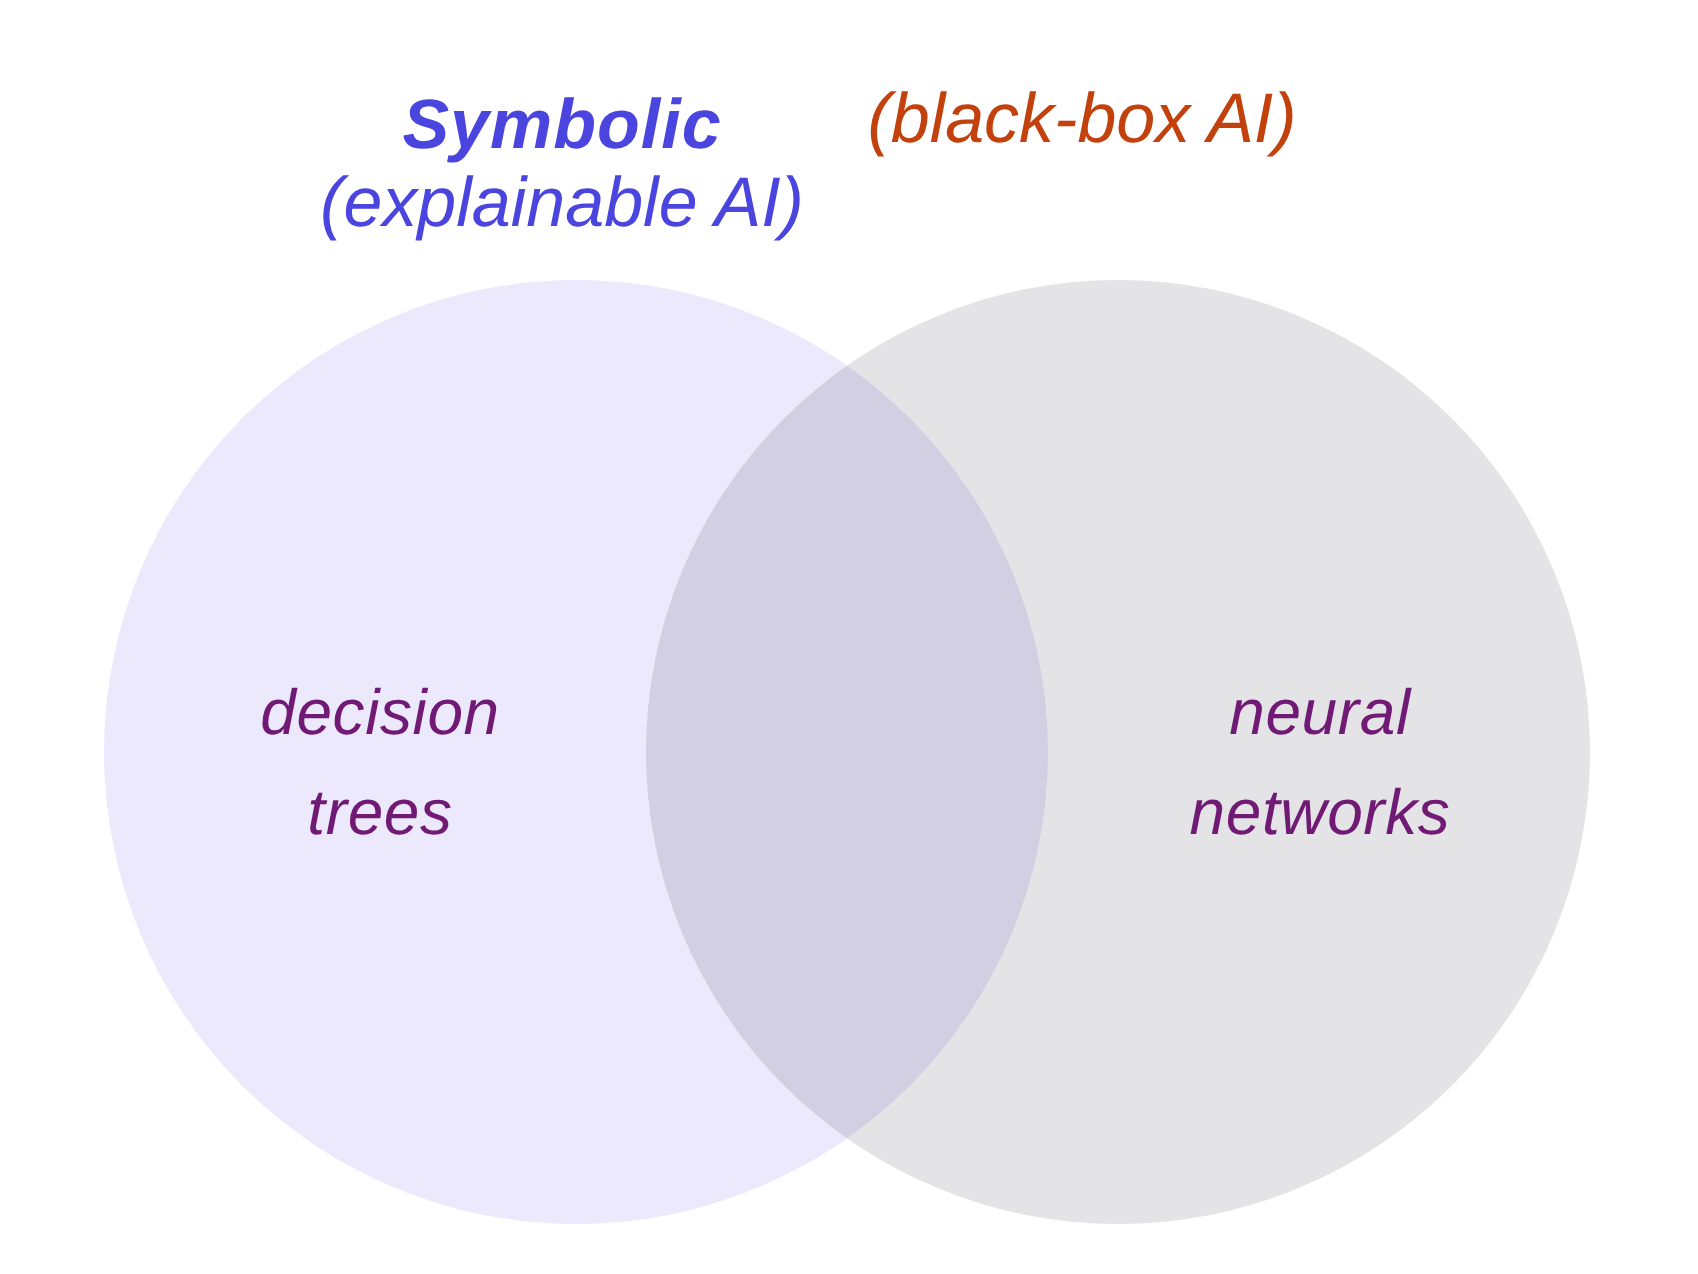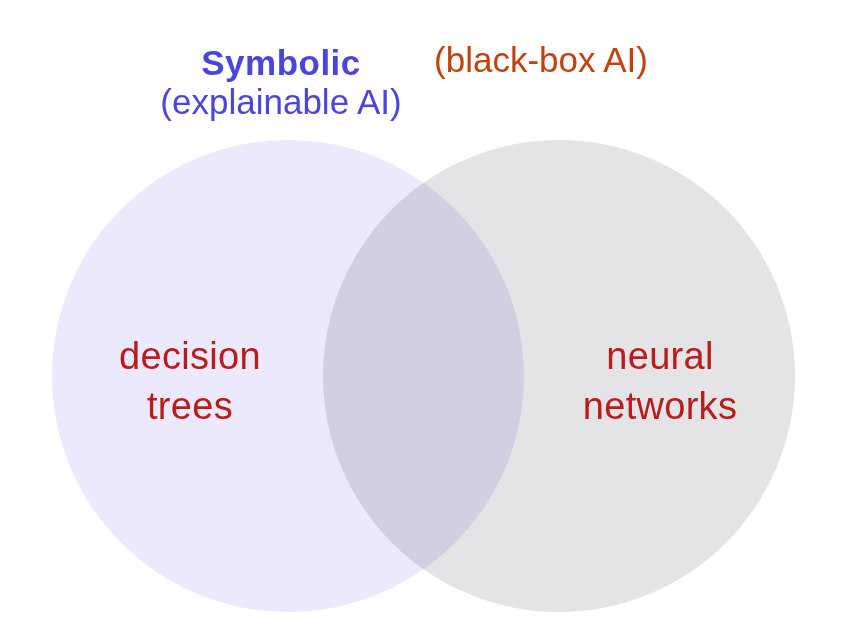--- a/index.html
+++ b/index.html
@@ -7,20 +7,21 @@
     padding: 0;
     background: #ffffff;
     font-family: "Liberation Sans", sans-serif;
   }
   .canvas {
     position: relative;
     width: 849px;
     height: 637px;
     background: #ffffff;
     overflow: hidden;
+    font-style: italic;
   }
   .circle {
     position: absolute;
     width: 472px;
     height: 472px;
     border-radius: 50%;
     mix-blend-mode: multiply;
   }
   .circle.left  { left: 52px;  top: 140px; background: #EBE9FB; }
   .circle.right { left: 323px; top: 140px; background: #E4E3E6; }
@@ -44,24 +45,24 @@
     font-size: 35px;
     font-weight: 400;
     line-height: 36px;
   }
   .header.right .subtitle { color: #c2410c; }
 
   .set-label {
     position: absolute;
     transform: translate(-50%, -50%);
     text-align: center;
-    font-size: 38px;
+    font-size: 32px;
     font-weight: 500;
     line-height: 50px;
-    color: #b91c1c;
+    color: #701a75;
     white-space: pre-line;
     letter-spacing: 0.3px;
   }
   .set-label.left   { left: 190px; top: 381px; }
   .set-label.middle { left: 422px; top: 376px; }
   .set-label.right  { left: 660px; top: 381px; }
 </style>
 </head>
 <body>
 

